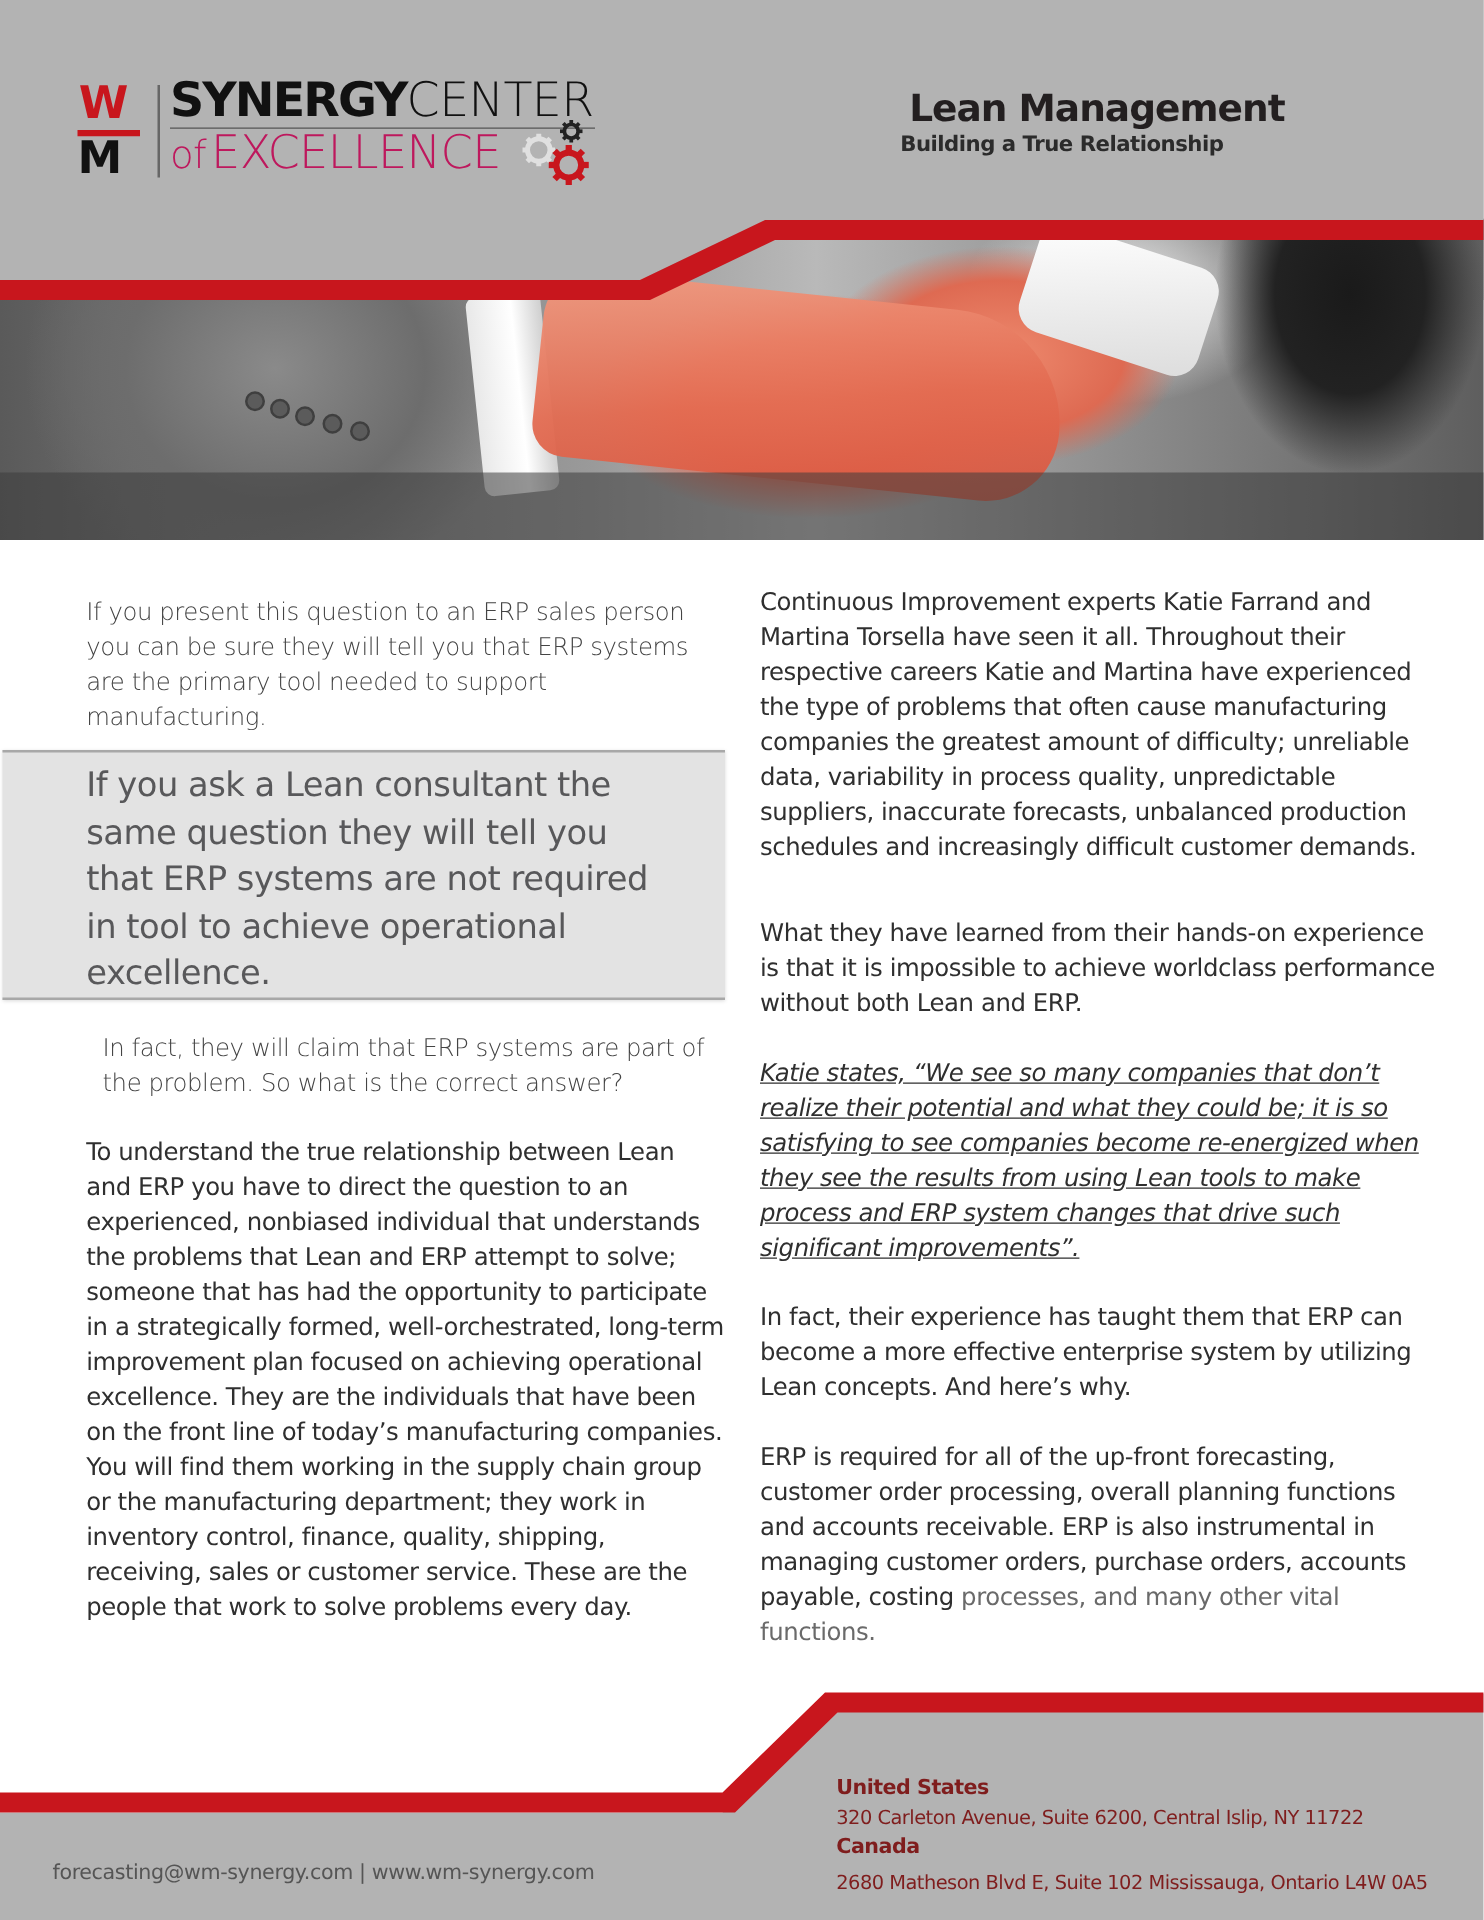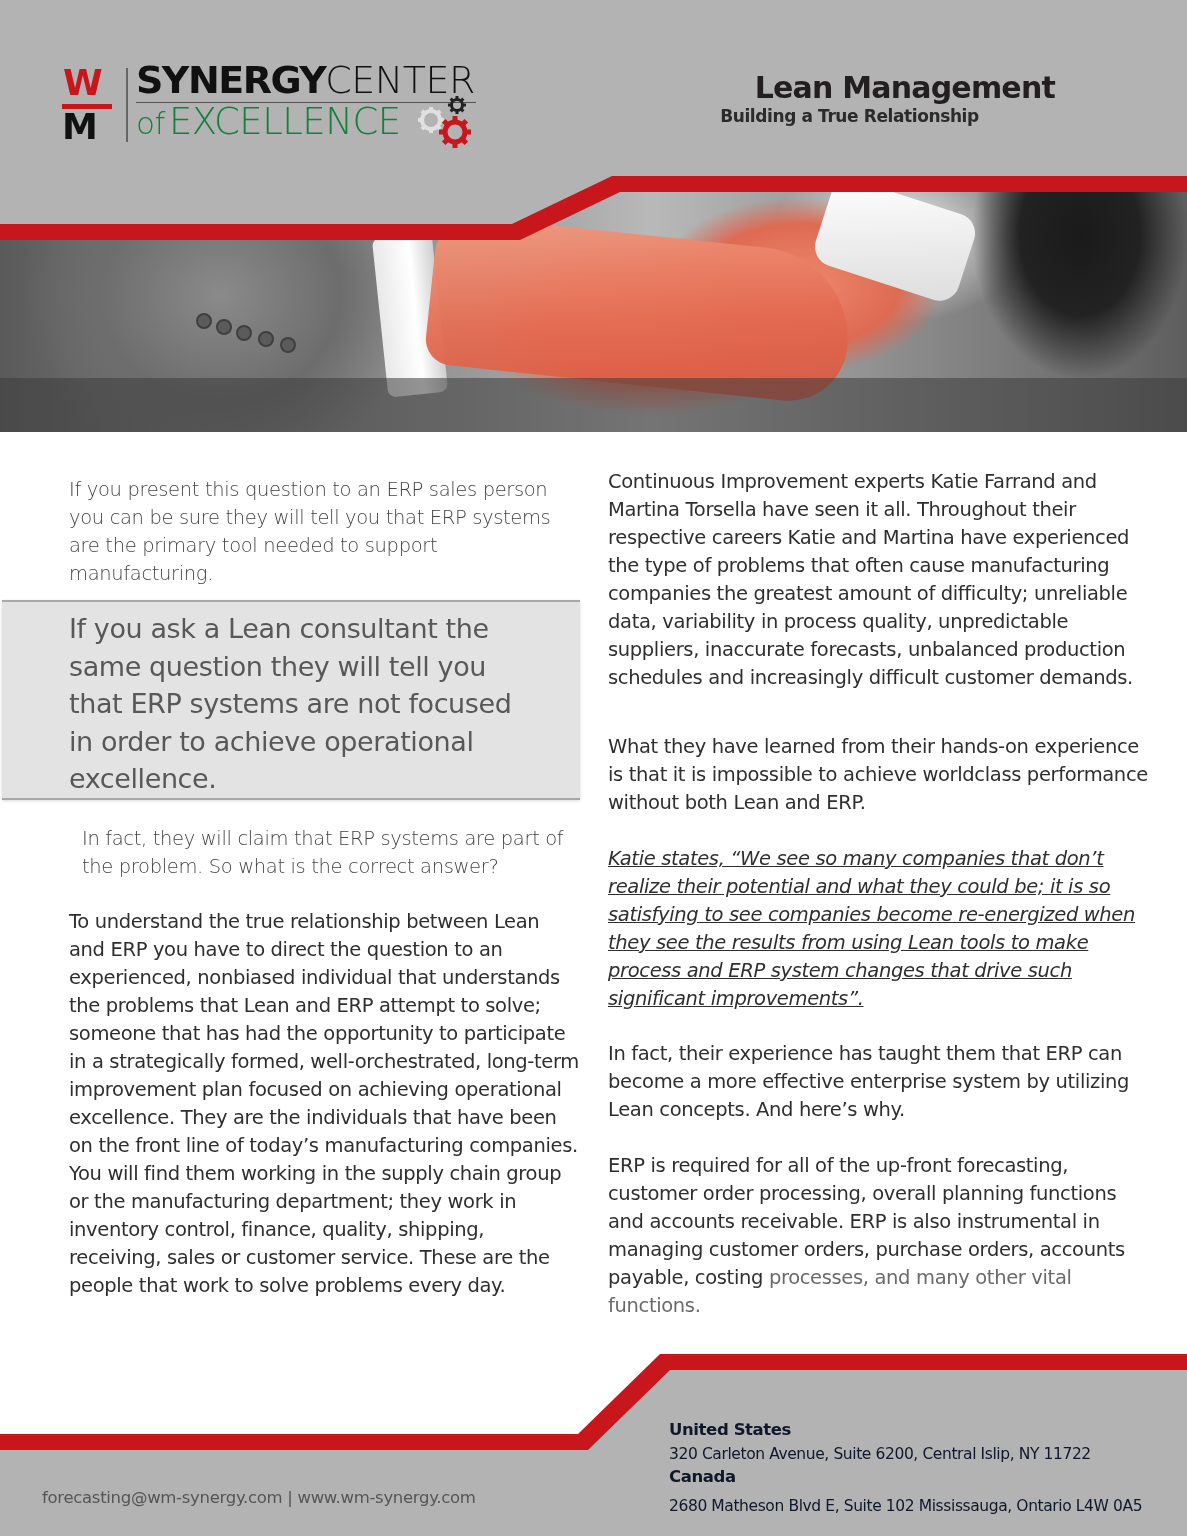--- a/index.html
+++ b/index.html
@@ -58,26 +58,26 @@
   .logo { position: absolute; left: 62px; top: 66px; height: 80px; }
   .logo-wm { position: absolute; left: 0; top: 0; width: 52px; height: 78px; }
   .logo-w { position: absolute; left: 1px; top: 0; font-family: "DejaVu Sans", sans-serif; font-weight: 900; font-size: 36px; color: #c8161d; line-height: 34px; letter-spacing: -3px; }
   .logo-bar { position: absolute; left: 0; top: 38px; width: 50px; height: 5px; background: #c8161d; }
   .logo-m { position: absolute; left: 0; top: 44px; font-family: "DejaVu Sans", sans-serif; font-weight: 900; font-size: 36px; color: #111; line-height: 34px; letter-spacing: -3px; }
   .logo-divider { position: absolute; left: 64px; top: 2px; width: 2px; height: 74px; background: #666; }
   .logo-line1 { position: absolute; left: 74px; top: -6px; white-space: nowrap; font-size: 38px; line-height: 40px; color: #111; }
   .logo-line1 .syn { font-family: "DejaVu Sans", sans-serif; font-weight: 900; letter-spacing: -1.5px; }
   .logo-line1 .cen { font-family: "DejaVu Sans", sans-serif; font-weight: 300; letter-spacing: -0.5px; margin-left: 0; }
   .logo-rule { position: absolute; left: 74px; top: 36px; width: 340px; height: 1px; background: #555; }
-  .logo-line2 { position: absolute; left: 74px; top: 34px; white-space: nowrap; font-family: "DejaVu Sans", sans-serif; font-weight: 300; font-size: 37px; line-height: 44px; color: #15803d; letter-spacing: -0.5px; }
+  .logo-line2 { position: absolute; left: 74px; top: 34px; white-space: nowrap; font-family: "DejaVu Sans", sans-serif; font-weight: 300; font-size: 37px; line-height: 44px; color: #be185d; letter-spacing: -0.5px; }
   .logo-line2 .of { font-size: 31px; margin-right: 4px; }
   .gears { position: absolute; left: 355px; top: 30px; width: 70px; height: 56px; }
 
   .head-title {
-    position: absolute; left: 700px; top: 70px; width: 355px; text-align: right;
+    position: absolute; left: 700px; top: 70px; width: 355px; text-align: center;
     font-family: "DejaVu Sans", sans-serif; font-weight: bold; font-size: 30px; color: #231f20;
     letter-spacing: -0.8px;
   }
   .head-subtitle {
     position: absolute; left: 672px; top: 106px; width: 355px; text-align: center;
     font-family: "DejaVu Sans", sans-serif; font-weight: bold; font-size: 17px; color: #2b2b2b;
     letter-spacing: -0.4px;
   }
 
   
@@ -98,21 +98,21 @@
     letter-spacing: -0.4px;
   }
   .quote-italic { font-style: italic; }
   .fade { color: #6a6a6a; }
 
   
   .footer-email {
     position: absolute; left: 42px; top: 1488px; white-space: nowrap;
     font-family: "DejaVu Sans", sans-serif; font-size: 16.5px; color: #555; letter-spacing: -0.3px;
   }
-  .addr { position: absolute; left: 669px; white-space: nowrap; font-family: "DejaVu Sans", sans-serif; color: #0f172a; letter-spacing: -0.4px; }
+  .addr { position: absolute; left: 669px; white-space: nowrap; font-family: "DejaVu Sans", sans-serif; color: #7f1d1d; letter-spacing: -0.4px; }
   .addr.b { font-weight: bold; font-size: 16.5px; }
   .addr.r { font-size: 15.5px; }
 </style>
 </head>
 <body>
 
 <div class="header-bg"></div>
 
 <div class="hero">
   <div class="hero-cuff"></div>
@@ -192,21 +192,21 @@
     </g>
   </svg>
 </div>
 
 <div class="head-title">Lean Management</div>
 <div class="head-subtitle">Building a True Relationship</div>
 
 <div class="col col-left light" style="top:476px;">If you present this question to an ERP sales person you can be sure they will tell you that ERP systems are the primary tool needed to support manufacturing.</div>
 
 <div class="pullquote-box"></div>
-<div class="pullquote">If you ask a Lean consultant the same question they will tell you that ERP systems are not focused in order to achieve operational excellence.</div>
+<div class="pullquote">If you ask a Lean consultant the same question they will tell you that ERP systems are not required in tool to achieve operational excellence.</div>
 
 <div class="col col-left light" style="top:825px;margin-left:13px;">In fact, they will claim that ERP systems are part of the problem. So what is the correct answer?</div>
 <div class="col col-left" style="top:908px;">To understand the true relationship between Lean and ERP you have to direct the question to an experienced, nonbiased individual that understands the problems that Lean and ERP attempt to solve; someone that has had the opportunity to participate in a strategically formed, well-orchestrated, long-term improvement plan focused on achieving operational excellence. They are the individuals that have been on the front line of today’s manufacturing companies. You will find them working in the supply chain group or the manufacturing department; they work in inventory control, finance, quality, shipping, receiving, sales or customer service. These are the people that work to solve problems every day.</div>
 
 <div class="col col-right" style="top:468px;">Continuous Improvement experts Katie Farrand and Martina Torsella have seen it all. Throughout their respective careers Katie and Martina have experienced the type of problems that often cause manufacturing companies the greatest amount of difficulty; unreliable data, variability in process quality, unpredictable suppliers, inaccurate forecasts, unbalanced production schedules and increasingly difficult customer demands.</div>
 <div class="col col-right" style="top:733px;">What they have learned from their hands-on experience is that it is impossible to achieve worldclass performance without both Lean and ERP.</div>
 <div class="col col-right quote-italic" style="top:845px;text-decoration:underline;">Katie states, “We see so many companies that don’t realize their potential and what they could be; it is so satisfying to see companies become re-energized when they see the results from using Lean tools to make process and ERP system changes that drive such significant improvements”.</div>
 <div class="col col-right" style="top:1040px;">In fact, their experience has taught them that ERP can become a more effective enterprise system by utilizing Lean concepts. And here’s why.</div>
 <div class="col col-right" style="top:1152px;">
   <span>ERP is required for all of the up-front forecasting, customer order processing, overall planning functions and accounts receivable. ERP is also instrumental in managing customer orders, purchase orders, accounts payable, costing </span><span class="fade">processes, and many other vital functions.</span>

